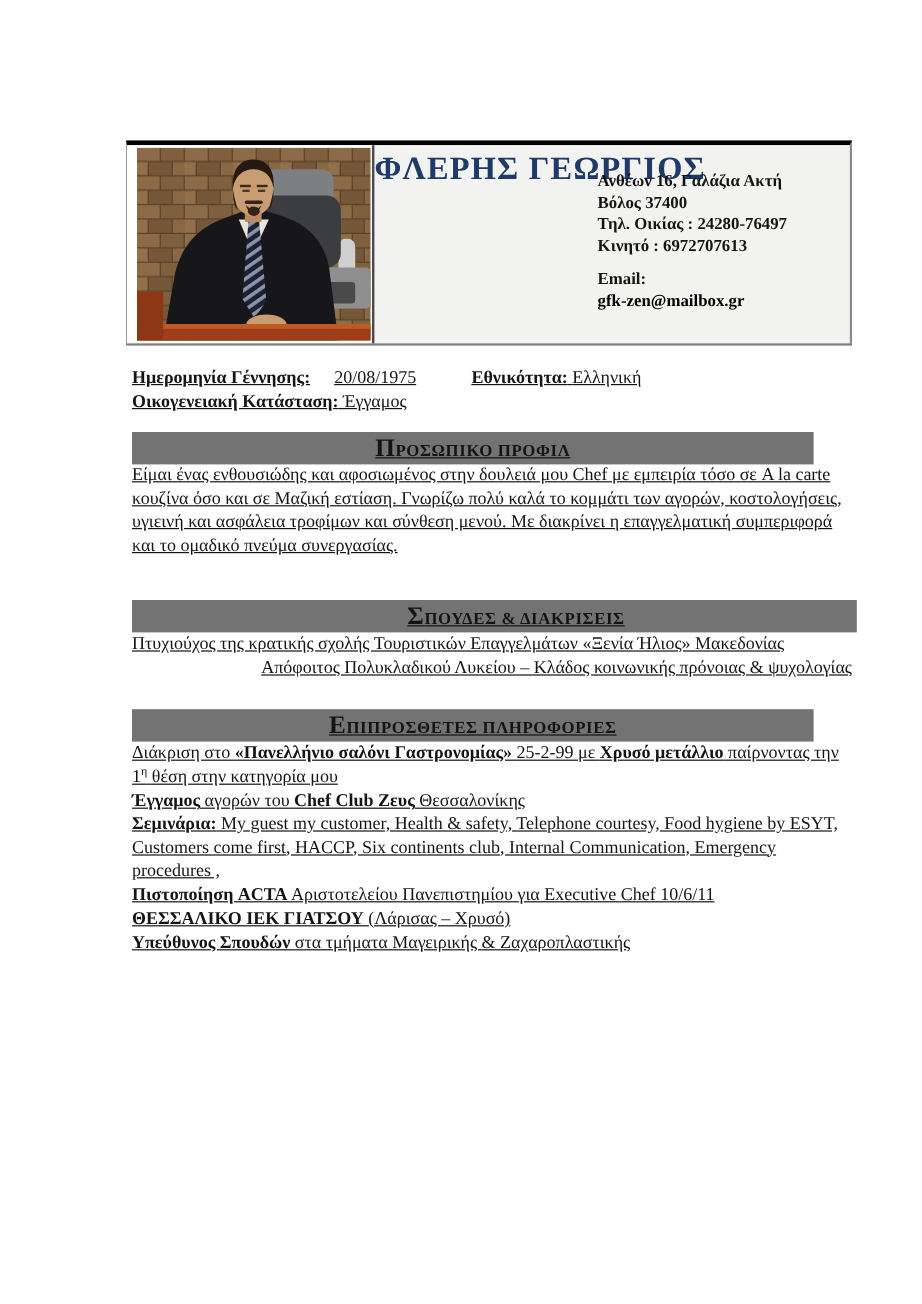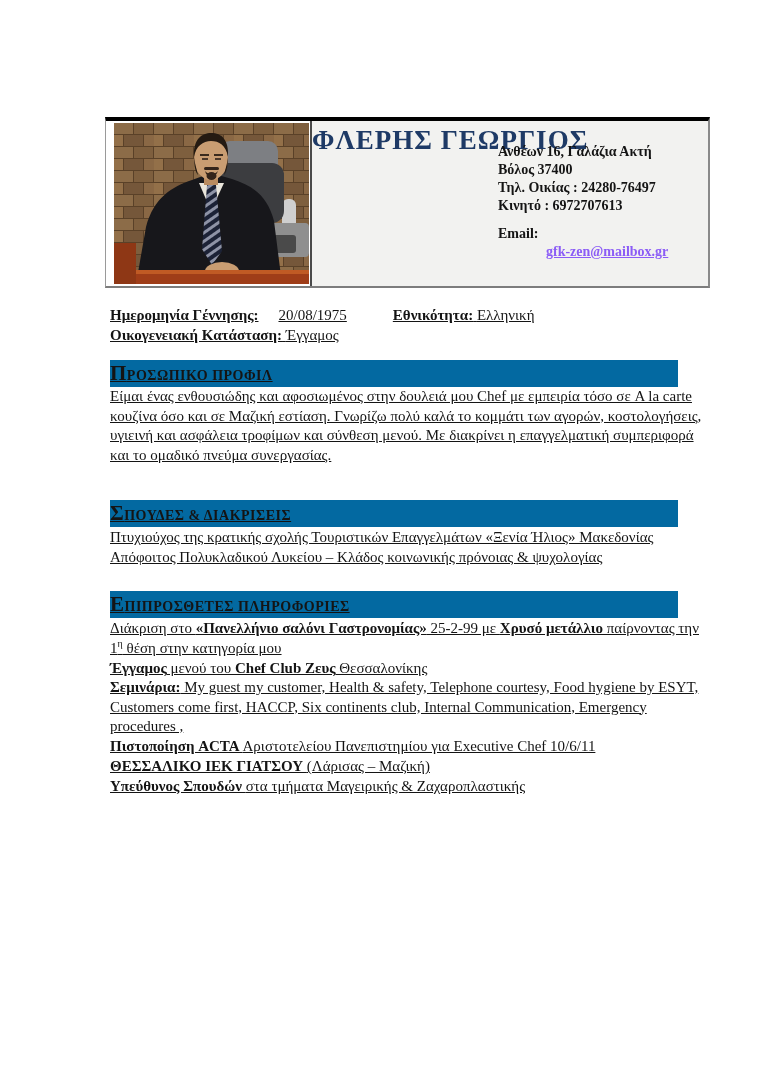--- a/index.html
+++ b/index.html
@@ -18,38 +18,38 @@
   .right-cell{
     position:absolute;left:204px;top:0;right:0;bottom:0;background:#f2f2f0;
     border-left:2px solid #4a4a4a;
   }
   .cv-name{
     margin:4px 0 0 0;font-weight:bold;font-size:27px;
     letter-spacing:1px;color:#1e3a66;
   }
   .contact{position:absolute;left:186px;top:22px;font-weight:bold;font-size:14px;line-height:18px;}
   .contact .gap{height:10px;}
-  .email-link{color:#8b5cf6;text-decoration:underline;cursor:pointer;margin-left:48px;}
+  .email-link{color:#000000;cursor:pointer;}
   
   .content{position:absolute;left:110px;top:305px;width:600px;font-size:15px;line-height:20px;text-decoration:underline;}
   .content p{margin:0;}
   b,.b{font-weight:bold;}
   .p-personal1{margin-top:6px;}
   .p-personal2{margin-top:15px;}
   .val-birth{margin-left:20px;}
   .lbl-nat{margin-left:46px;}
   .section-bar{
-    margin-top:15px;width:568px;height:27px;background:#0369a1;
-    text-align:left;font-weight:bold;font-size:14px;line-height:27px;letter-spacing:0.5px;
+    margin-top:15px;width:568px;height:27px;background:#737373;
+    text-align:center;font-weight:bold;font-size:14px;line-height:27px;letter-spacing:0.5px;
   }
   .section-bar .initial{font-size:21px;}
   .p-profile{margin-top:17px;line-height:19.5px;}
-  .bar-studies{margin-top:35px;}
+  .bar-studies{margin-top:35px;padding-left:36px;}
   .p-edu1{margin-top:19px;}
-  .p-edu2{margin-top:22px;}
+  .p-edu2{margin-top:22px;text-align:right;}
   .bar-extra{margin-top:24px;}
   .p-award{margin-top:17px;}
   .p-member{margin-top:16px;}
   .p-seminars{margin-top:8px;line-height:19.5px;}
   .p-iek{margin-top:13px;}
   .p-gourmet{margin-top:9px;}
   sup{font-size:10px;line-height:0;}
 </style>
 </head>
 <body>
@@ -155,21 +155,21 @@
 
     <p class="p-edu1">Πτυχιούχος της κρατικής σχολής Τουριστικών Επαγγελμάτων  «Ξενία Ήλιος» Μακεδονίας</p>
     <p class="p-edu2">Απόφοιτος Πολυκλαδικού Λυκείου – Κλάδος κοινωνικής πρόνοιας &amp; ψυχολογίας</p>
 
     <div class="section-bar bar-extra">
       <span class="initial">Ε</span><span>ΠΙΠΡΟΣΘΕΤΕΣ ΠΛΗΡΟΦΟΡΙΕΣ</span>
     </div>
 
     <p class="p-award"><span>Διάκριση στο </span><b>«Πανελλήνιο σαλόνι Γαστρονομίας»</b><span> 25-2-99 με </span><b>Χρυσό μετάλλιο</b><span> παίρνοντας την 1</span><sup>η</sup><span> θέση στην κατηγορία μου</span></p>
 
-    <p class="p-member"><b>Έγγαμος</b><span> μενού του </span><b>Chef Club Ζευς</b><span> Θεσσαλονίκης</span></p>
+    <p class="p-member"><b>Έγγαμος</b><span> αγορών του </span><b>Chef Club Ζευς</b><span> Θεσσαλονίκης</span></p>
 
     <p class="p-seminars"><b>Σεμινάρια:</b><span> My guest my customer, Health &amp; safety, Telephone courtesy, Food hygiene by ESYT, Customers come first, HACCP,  Six continents  club, Internal Communication,  Emergency procedures ,</span><br><b>Πιστοποίηση  ACTA </b><span>Αριστοτελείου Πανεπιστημίου για Executive Chef 10/6/11</span></p>
 
-    <p class="p-iek"><b>ΘΕΣΣΑΛΙΚΟ  ΙΕΚ  ΓΙΑΤΣΟΥ </b><span>(Λάρισας – Μαζική)</span><br><b>Υπεύθυνος  Σπουδών </b><span>στα  τμήματα  Μαγειρικής &amp; Ζαχαροπλαστικής</span></p>
+    <p class="p-iek"><b>ΘΕΣΣΑΛΙΚΟ  ΙΕΚ  ΓΙΑΤΣΟΥ </b><span>(Λάρισας – Χρυσό)</span><br><b>Υπεύθυνος  Σπουδών </b><span>στα  τμήματα  Μαγειρικής &amp; Ζαχαροπλαστικής</span></p>
 
 
   </div>
 </div>
 
 </body></html>

